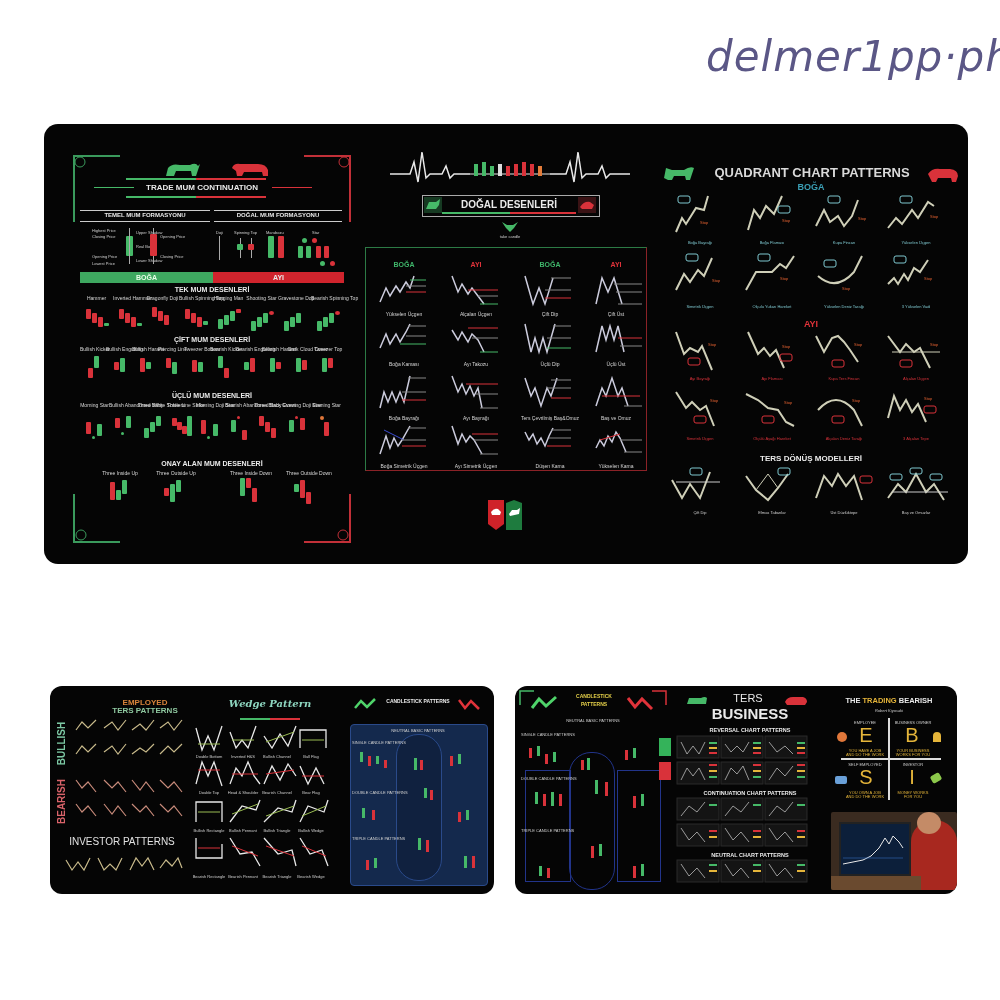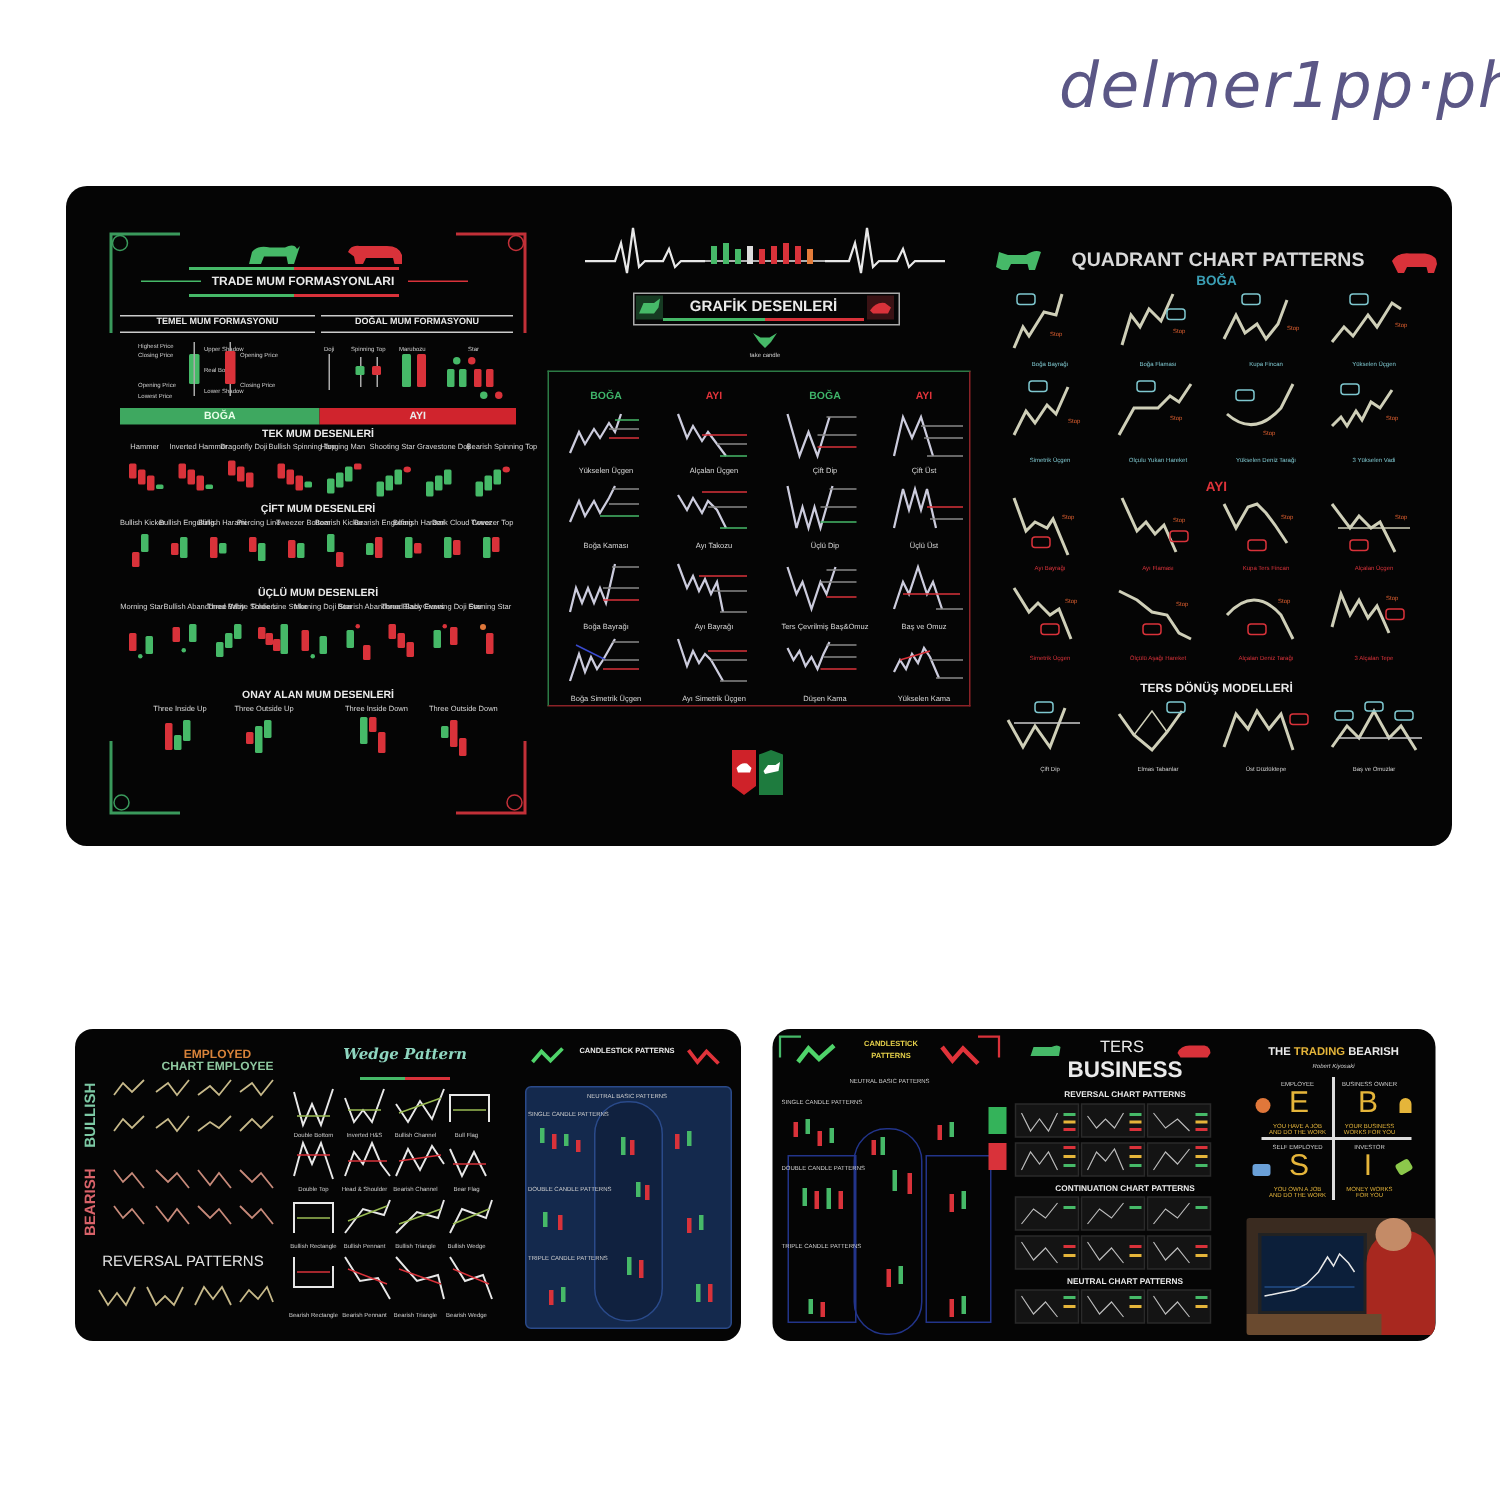--- a/index.html
+++ b/index.html
@@ -47,21 +47,21 @@
 
     <svg style="left:118px;top:36px;" width="40" height="18">
         <path d="M4 16 L6 8 Q10 3 18 5 L28 5 Q34 2 36 6 L38 4 L36 10 L34 16 L30 16 L29 11 L14 11 L12 16 Z" fill="#46b968"></path>
       </svg>
     <svg style="left:186px;top:36px;" width="40" height="18">
         <path d="M2 8 Q4 3 10 4 L28 4 Q36 4 38 10 L38 16 L33 16 L32 12 L14 12 L12 16 L7 16 L6 11 Z" fill="#d9323a"></path>
       </svg>
     <div class="abs" style="left:82px;top:54px;width:70px;height:2px;background:#46b968;"></div>
     <div class="abs" style="left:152px;top:54px;width:70px;height:2px;background:#d9323a;"></div>
 
-    <div class="abs t" style="left:58px;top:59px;width:200px;font-size:8px;">TRADE MUM FORMASYONLARI</div>
+    <div class="abs t" style="left:58px;top:59px;width:200px;font-size:8px;">TRADE MUM CONTINUATION</div>
     <div class="abs" style="left:50px;top:63px;width:40px;height:1px;background:#46b968;"></div>
     <div class="abs" style="left:228px;top:63px;width:40px;height:1px;background:#d9323a;"></div>
     <div class="abs" style="left:82px;top:72px;width:70px;height:2px;background:#46b968;"></div>
     <div class="abs" style="left:152px;top:72px;width:70px;height:2px;background:#d9323a;"></div>
 
     <div class="abs" style="left:36px;top:86px;width:130px;height:1px;background:#ccc;"></div>
     <div class="abs t" style="left:36px;top:88px;width:130px;font-size:6px;">TEMEL MUM FORMASYONU</div>
     <div class="abs" style="left:36px;top:97px;width:130px;height:1px;background:#ccc;"></div>
     <div class="abs" style="left:170px;top:86px;width:128px;height:1px;background:#ccc;"></div>
     <div class="abs t" style="left:170px;top:88px;width:128px;font-size:6px;">DOĞAL MUM FORMASYONU</div>
@@ -255,21 +255,21 @@
         <rect x="124" y="16" width="4" height="12" fill="#d9323a"></rect>
       <rect x="132" y="14" width="4" height="14" fill="#d9323a"></rect>
         <rect x="140" y="16" width="4" height="12" fill="#d9323a"></rect>
         <rect x="148" y="18" width="4" height="10" fill="#e47c3a"></rect>
     </svg>
     <div class="abs" style="left:62px;top:71px;width:176px;height:20px;border:1px solid #aaa;"></div>
     <svg style="left:64px;top:73px;" width="18" height="16">
         <rect width="18" height="16" fill="#163a22"></rect>
         <path d="M2 12 L5 5 L12 5 L16 2 L15 8 L12 12 Z" fill="#46b968"></path>
       </svg>
-    <div class="abs t" style="left:84px;top:75px;width:130px;font-size:10px;">GRAFİK DESENLERİ</div>
+    <div class="abs t" style="left:84px;top:75px;width:130px;font-size:10px;">DOĞAL DESENLERİ</div>
     <svg style="left:218px;top:73px;" width="18" height="16">
         <rect width="18" height="16" fill="#3a1214"></rect>
         <path d="M2 10 Q6 4 12 5 L16 8 L14 12 L4 12 Z" fill="#d9323a"></path>
       </svg>
     <div class="abs" style="left:82px;top:88px;width:68px;height:2px;background:#46b968;"></div>
     <div class="abs" style="left:150px;top:88px;width:66px;height:2px;background:#d9323a;"></div>
     <svg style="left:142px;top:98px;" width="16" height="10">
         <path d="M0 0 L5 3 L11 3 L16 0 L12 6 L8 10 L4 6 Z" fill="#46b968"></path>
       </svg>
     <div class="abs tiny" style="left:120px;top:110px;width:60px;">take candle</div>
@@ -548,21 +548,21 @@
       <div class="abs tiny" style="left:0;top:44px;width:72px;">Çift Dip</div>
       <div class="abs tiny" style="left:72px;top:44px;width:72px;">Elmas Tabanlar</div>
       <div class="abs tiny" style="left:144px;top:44px;width:72px;">Üst Düzlüktepe</div>
       <div class="abs tiny" style="left:216px;top:44px;width:72px;">Baş ve Omuzlar</div>
     </div>
   </div>
 </div>
 
 <div id="pad-a" class="pad">
   <div class="abs t" style="left:40px;top:12px;width:110px;font-size:8px;color:#d9833a;">EMPLOYED</div>
-  <div class="abs t" style="left:40px;top:20px;width:110px;font-size:8px;color:#8fc8a0;">CHART EMPLOYEE</div>
+  <div class="abs t" style="left:40px;top:20px;width:110px;font-size:8px;color:#8fc8a0;">TERS PATTERNS</div>
   <div class="abs t" style="left:-14px;top:52px;width:50px;font-size:10px;color:#7dc9a5;transform:rotate(-90deg);">BULLISH</div>
   <div class="abs t" style="left:-14px;top:110px;width:50px;font-size:10px;color:#d9636a;transform:rotate(-90deg);">BEARISH</div>
 
   <svg style="left:24px;top:32px;" width="110" height="110">
     <g stroke="#c7b98a" stroke-width="1.2" fill="none">
       <polyline points="2,12 8,4 14,10 22,2"></polyline>
         <polyline points="30,10 38,4 44,12 52,2"></polyline>
         <polyline points="58,12 66,6 72,12 80,2"></polyline>
         <polyline points="86,10 94,4 100,12 108,2"></polyline>
       <polyline points="2,36 8,28 14,34 22,26"></polyline>
@@ -574,21 +574,21 @@
       <polyline points="2,62 8,70 14,64 22,74"></polyline>
         <polyline points="30,62 38,70 44,64 52,74"></polyline>
         <polyline points="58,62 66,72 72,64 80,74"></polyline>
         <polyline points="86,62 94,70 100,64 108,74"></polyline>
       <polyline points="2,86 8,94 14,88 22,98"></polyline>
         <polyline points="30,86 38,96 44,88 52,98"></polyline>
         <polyline points="58,86 66,94 72,88 80,98"></polyline>
         <polyline points="86,86 94,94 100,88 108,98"></polyline>
     </g>
   </svg>
-  <div class="abs t" style="left:12px;top:150px;width:120px;font-size:10px;color:#e2e2e2;font-weight:normal;">REVERSAL PATTERNS</div>
+  <div class="abs t" style="left:12px;top:150px;width:120px;font-size:10px;color:#e2e2e2;font-weight:normal;">INVESTOR PATTERNS</div>
   <svg style="left:14px;top:168px;" width="120" height="22">
     <g stroke="#c7b98a" stroke-width="1.2" fill="none">
         <polyline points="2,6 8,16 14,8 20,16 26,4"></polyline>
         <polyline points="34,4 40,16 46,10 52,16 58,4"></polyline>
         <polyline points="66,16 72,4 78,12 84,4 90,16"></polyline>
         <polyline points="96,14 102,6 108,12 114,4 118,14"></polyline>
       </g>
   </svg>
 
   <div class="abs t" style="left:160px;top:12px;width:120px;font-size:10px;font-style:italic;color:#8ed6c0;font-family:'DejaVu Serif',serif;">Wedge Pattern</div>

